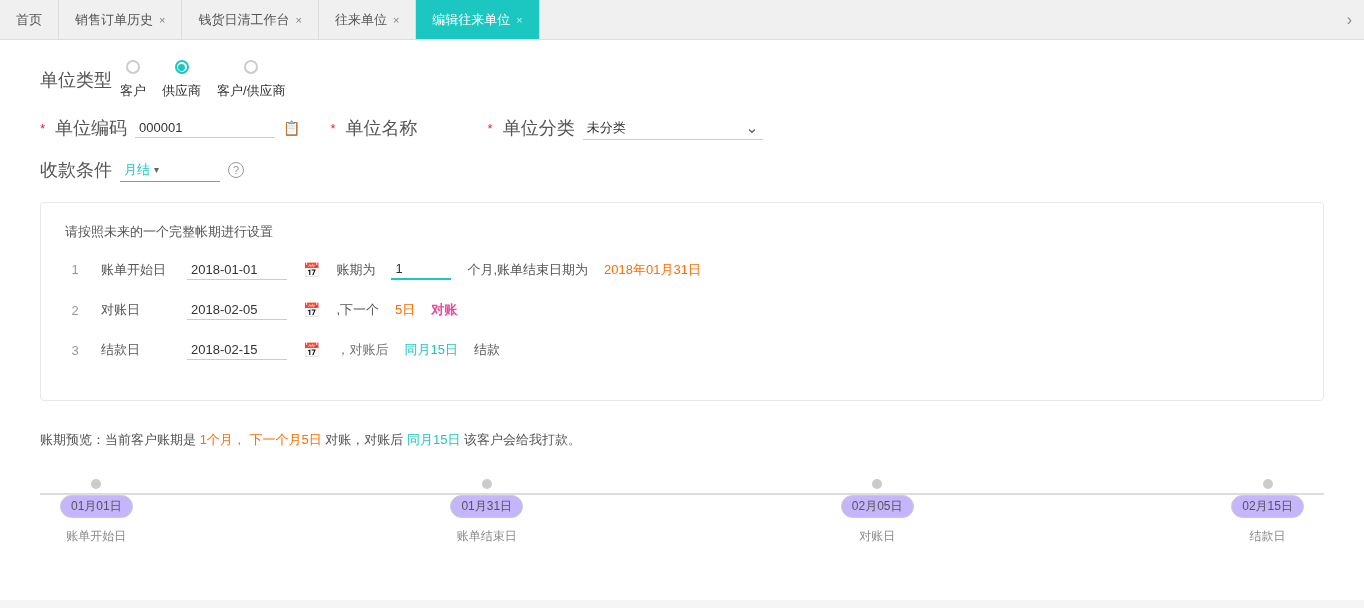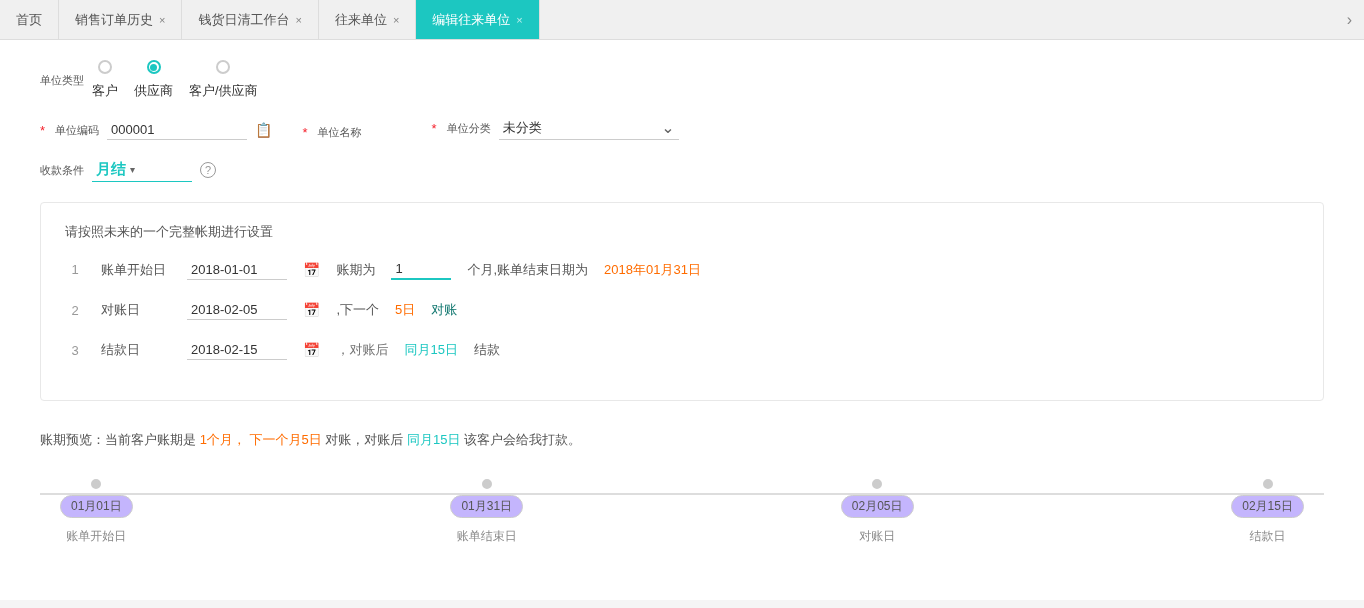--- a/index.html
+++ b/index.html
@@ -20,21 +20,21 @@
     }
     .tab .close-btn { font-size: 11px; opacity: 0.7; cursor: pointer; }
     .tab-more { margin-left: auto; padding: 0 12px; font-size: 16px; cursor: pointer; color: #888; }
 
     
     .content { background: #fff; padding: 20px 40px; min-height: 560px; }
 
     
     .form-row { display: flex; align-items: center; margin-bottom: 18px; gap: 30px; flex-wrap: wrap; }
     .form-item { display: flex; align-items: center; gap: 8px; }
-    .form-label { color: #555; font-size: 11px; white-space: nowrap; }
+    .form-label { color: #555; font-size: 18px; white-space: nowrap; }
     .required { color: #f5222d; margin-right: 2px; }
 
     
     .radio-group { display: flex; gap: 16px; align-items: center; }
     .radio-item { display: flex; align-items: center; gap: 8px; cursor: pointer; font-size: 13px; flex-direction: column; }
     .radio-circle {
       width: 14px; height: 14px; border-radius: 50%; border: 2px solid #ccc; display: inline-flex;
       align-items: center; justify-content: center;
     }
     .radio-circle.checked { border-color: #1CC7C1; }
@@ -45,21 +45,21 @@
       border: none; border-bottom: 1px solid #ccc; outline: none; padding: 2px 4px;
       font-size: 13px; color: #333; background: transparent; width: 140px;
     }
     .text-input.wide { width: 200px; }
 
     
     .select-input {
       display: flex; align-items: center; gap: 4px; border-bottom: 1px solid #1CC7C1;
       padding: 2px 4px; cursor: pointer; min-width: 100px;
     }
-    .select-value { color: #1CC7C1; font-size: 15px; font-weight: bold; }
+    .select-value { color: #1CC7C1; font-size: 13px; }
     .select-chevron { color: #666; font-size: 10px; }
 
     
     .classify-select {
       display: flex; align-items: center; gap: 4px; border-bottom: 1px solid #ccc;
       padding: 2px 4px; cursor: pointer; min-width: 180px;
     }
     .classify-value { font-size: 13px; color: #333; flex: 1; }
     .classify-chevron { color: #666; font-size: 16px; }
 
@@ -211,21 +211,21 @@
       <span class="orange">2018年01月31日</span>
     </div>
 
     <div class="data-row">
       <span class="row-num">2</span>
       <span class="row-label">对账日</span>
       <input class="date-input" value="2018-02-05" style="">
       <span class="cal-icon">📅</span>
       <span style="color:#555;">,下一个</span>
       <span class="orange">5日</span>
-      <span style="color:#0f766e;">对账</span>
+      <span style="color:#ec4899;font-weight:bold;">对账</span>
     </div>
 
     <div class="data-row">
       <span class="row-num">3</span>
       <span class="row-label">结款日</span>
       <input class="date-input" value="2018-02-15" style="">
       <span class="cal-icon">📅</span>
       <span style="color:#737373;">，对账后</span>
       <span class="teal">同月15日</span>
       <span style="color:#555;">结款</span>

